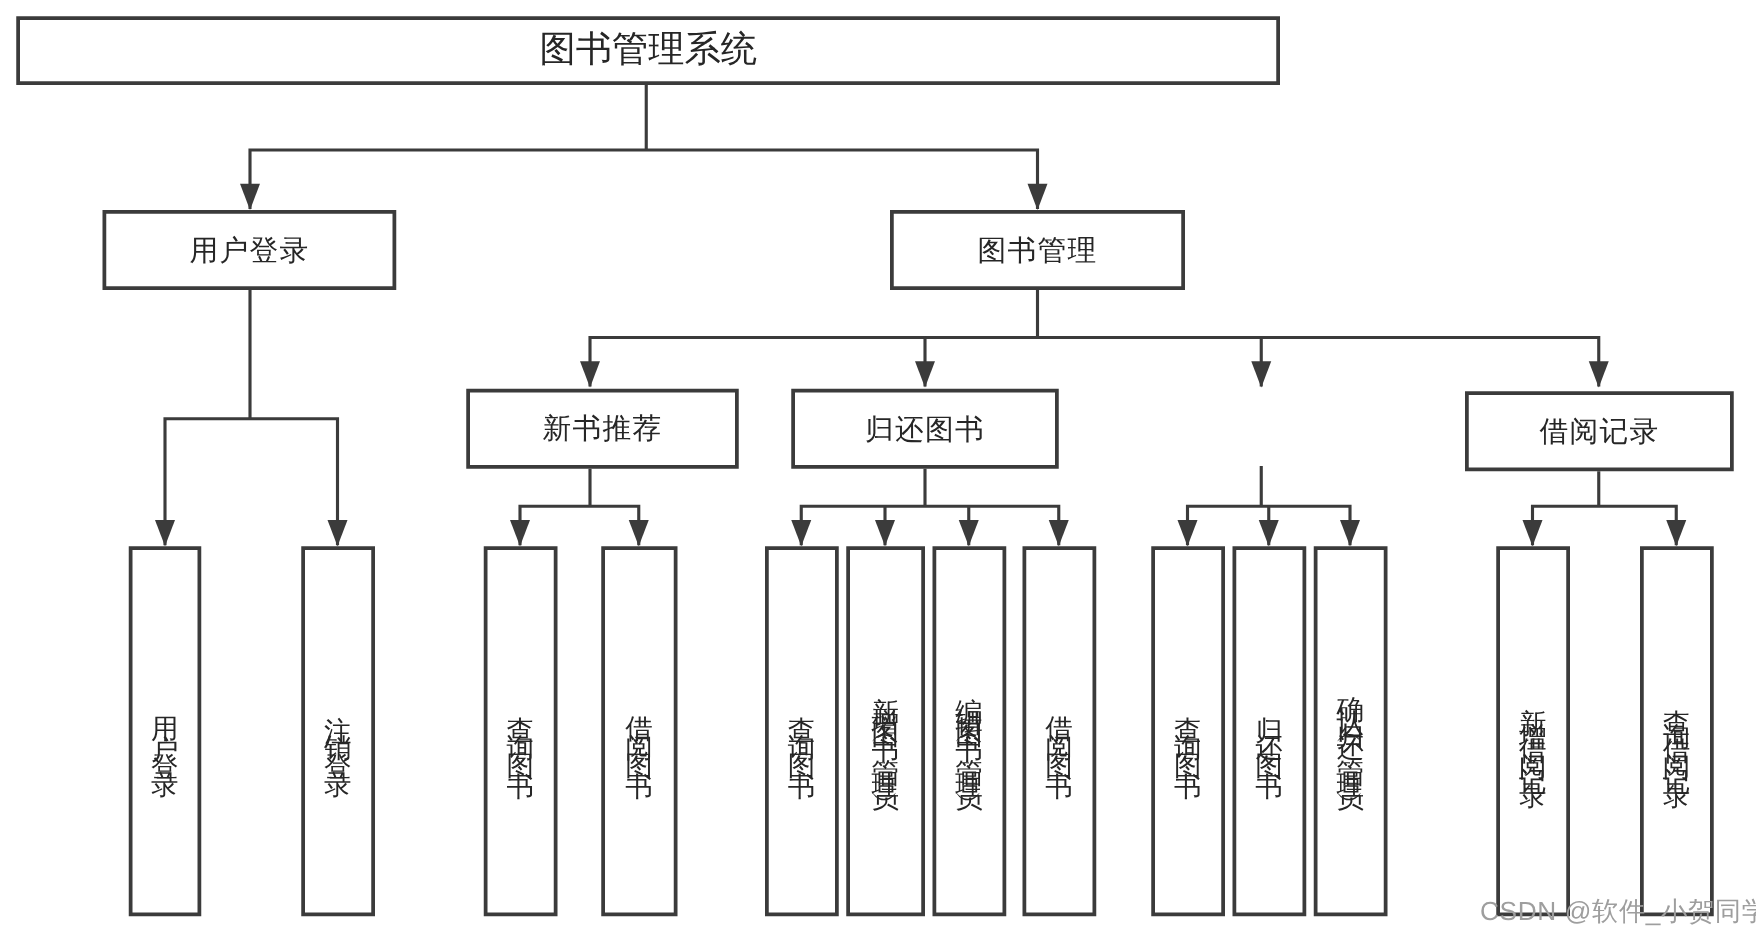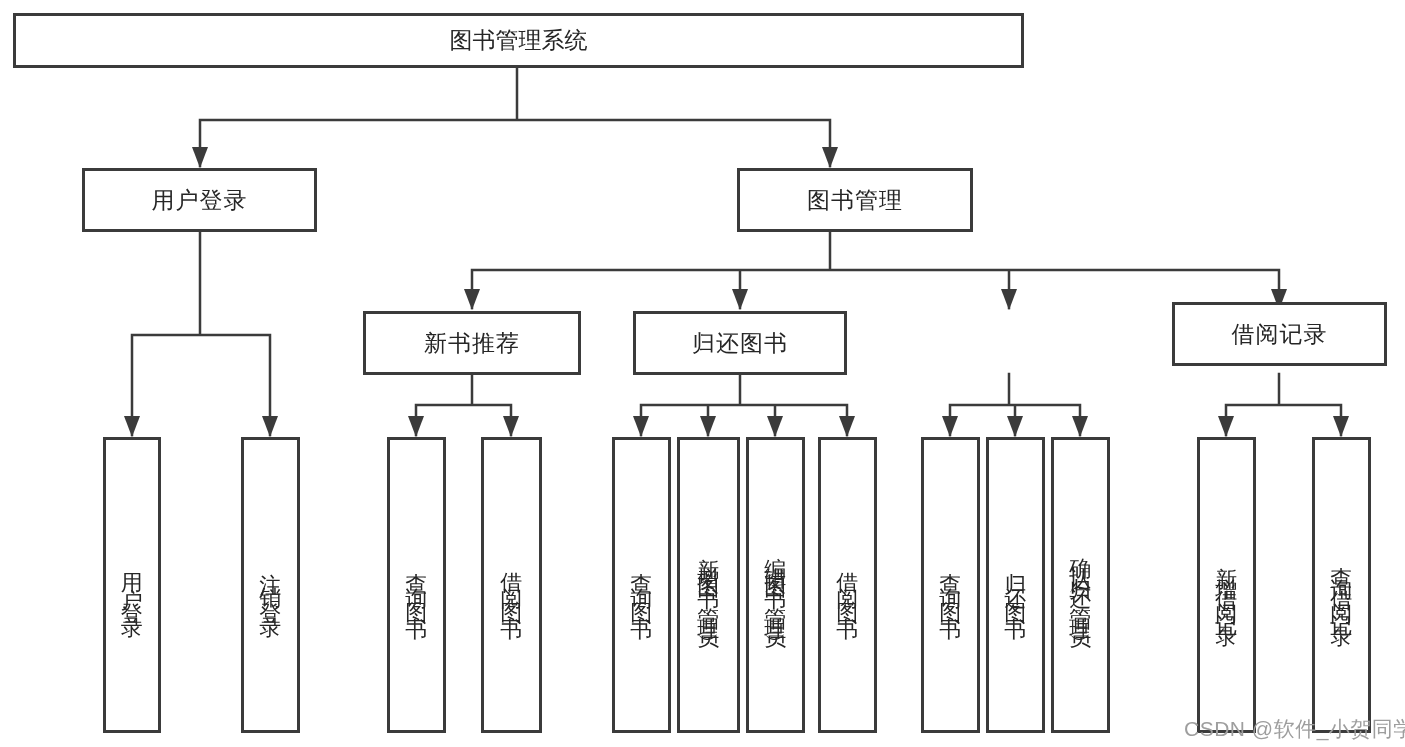--- a/index.html
+++ b/index.html
@@ -10,21 +10,21 @@
   }
   #stage{position:absolute;inset:0;width:1405px;height:747px;}
   svg.wires{position:absolute;left:0;top:0;}
   .box{
     position:absolute;box-sizing:border-box;background:#ffffff;
     border:3px solid #3b3b3b;color:#262626;
     display:flex;align-items:center;justify-content:center;
     text-align:center;line-height:1.25;
   }
   .h{font-size:23px;letter-spacing:1px;}
-  .root{font-size:23px;}
+  .root{font-size:29px;}
   .v{
     writing-mode:vertical-rl;font-size:22px;letter-spacing:15px;
   }
   .ls6{letter-spacing:12px;}
   .ls9{letter-spacing:10px;}
   .watermark{
     position:absolute;left:1184px;top:715px;z-index:5;
     font-size:21px;color:#9e9e9e;letter-spacing:0.5px;white-space:nowrap;
   }
 </style>
@@ -62,25 +62,25 @@
       <polygon points="1007,416 1023,416 1015,437"></polygon>
       <polygon points="1072,416 1088,416 1080,437"></polygon>
       <polygon points="1218,416 1234,416 1226,437"></polygon>
       <polygon points="1333,416 1349,416 1341,437"></polygon>
     </g>
   </svg>
 
   <div class="box root" style="left:13px;top:13px;width:1011px;height:55px;">图书管理系统</div>
 
   <div class="box h" style="left:82px;top:168px;width:235px;height:64px;">用户登录</div>
-  <div class="box h" style="left:712px;top:168px;width:236px;height:64px;margin-left:25px;">图书管理</div>
+  <div class="box h" style="left:712px;top:168px;width:236px;height:64px;">图书管理</div>
 
-  <div class="box h" style="left:363px;top:311px;width:218px;height:64px;">新书推荐</div>
+  <div class="box h" style="left:373px;top:311px;width:218px;height:64px;font-family:Liberation Serif, serif;">新书推荐</div>
   <div class="box h" style="left:633px;top:311px;width:214px;height:64px;">归还图书</div>
-  <div class="box h" style="left:1172px;top:302px;width:215px;height:64px;">借阅记录</div>
+  <div class="box h" style="left:1172px;top:313px;width:215px;height:64px;">借阅记录</div>
 
   <div class="box v" style="left:103px;top:437px;width:58px;height:296px;">用户登录</div>
   <div class="box v" style="left:241px;top:437px;width:59px;height:296px;">注销登录</div>
   <div class="box v" style="left:387px;top:437px;width:59px;height:296px;">查询图书</div>
   <div class="box v" style="left:481px;top:437px;width:61px;height:296px;">借阅图书</div>
   <div class="box v" style="left:612px;top:437px;width:59px;height:296px;">查询图书</div>
   <div class="box v ls9" style="left:677px;top:437px;width:63px;height:296px;">新增图书（管理员）</div>
   <div class="box v ls9" style="left:746px;top:437px;width:59px;height:296px;">编辑图书（管理员）</div>
   <div class="box v" style="left:818px;top:437px;width:59px;height:296px;">借阅图书</div>
   <div class="box v" style="left:921px;top:437px;width:59px;height:296px;">查询图书</div>

